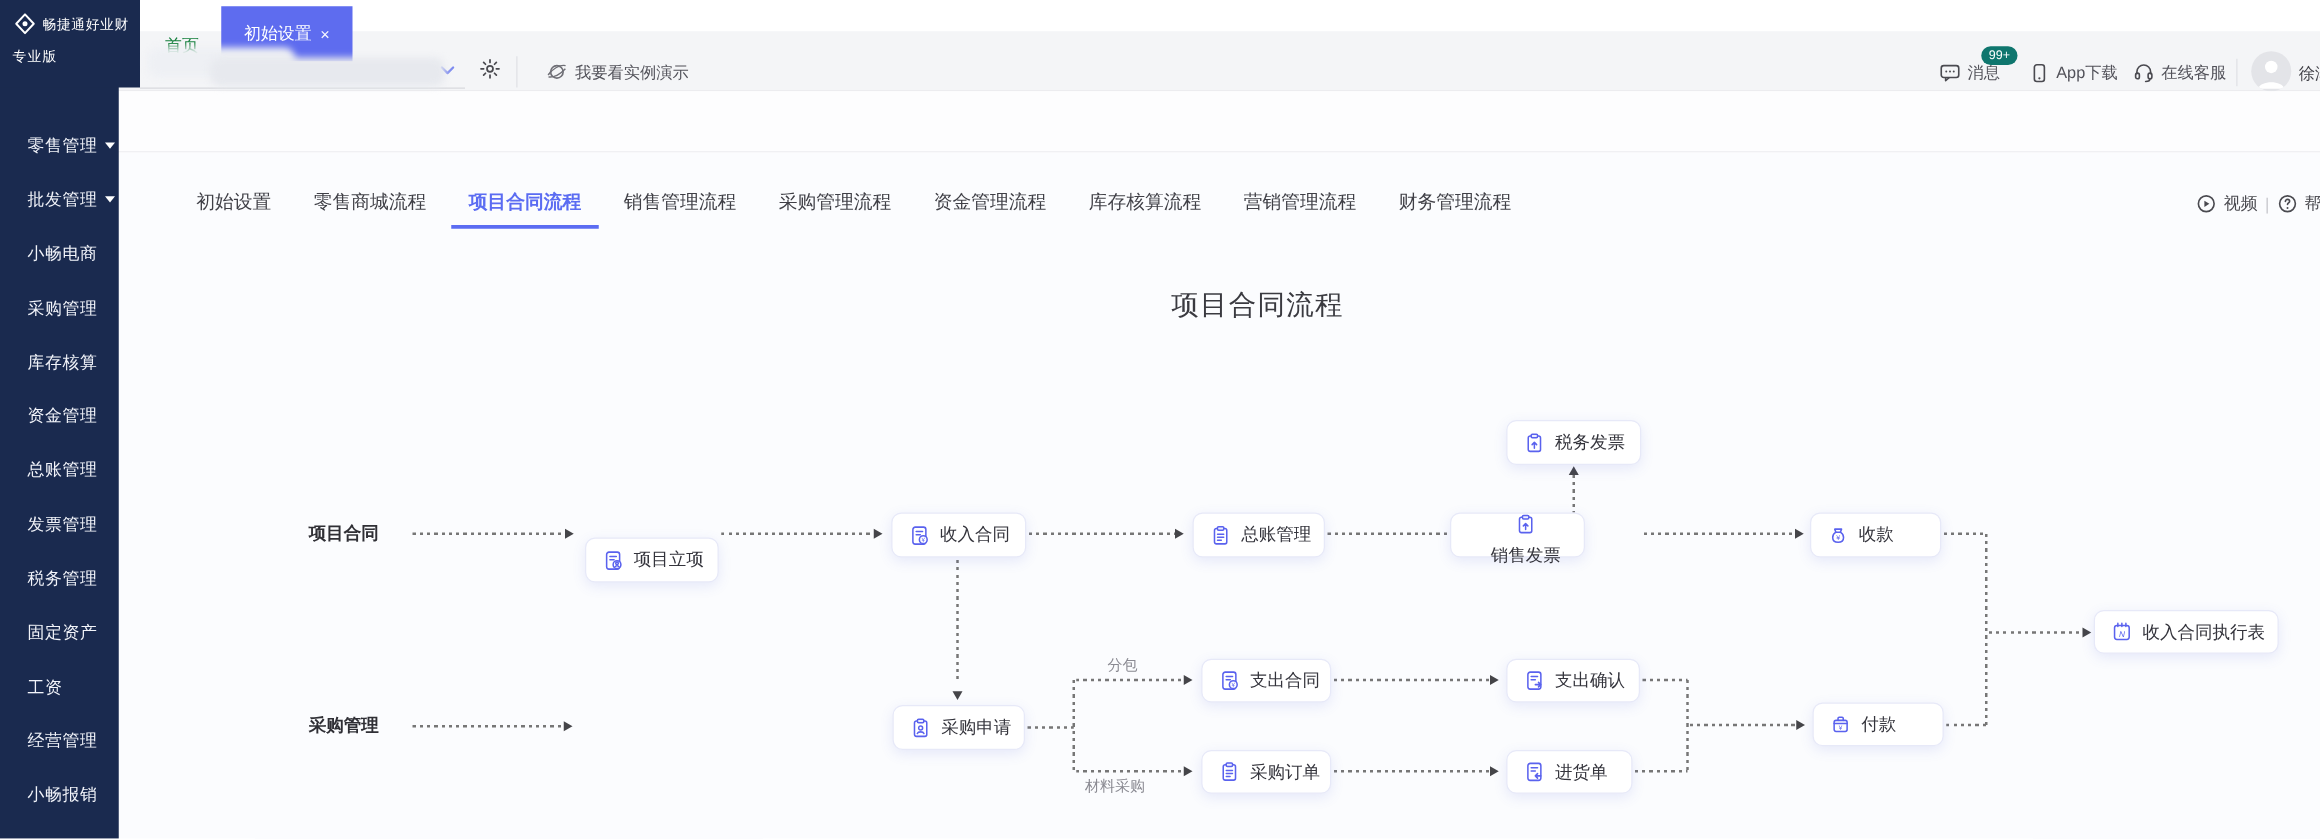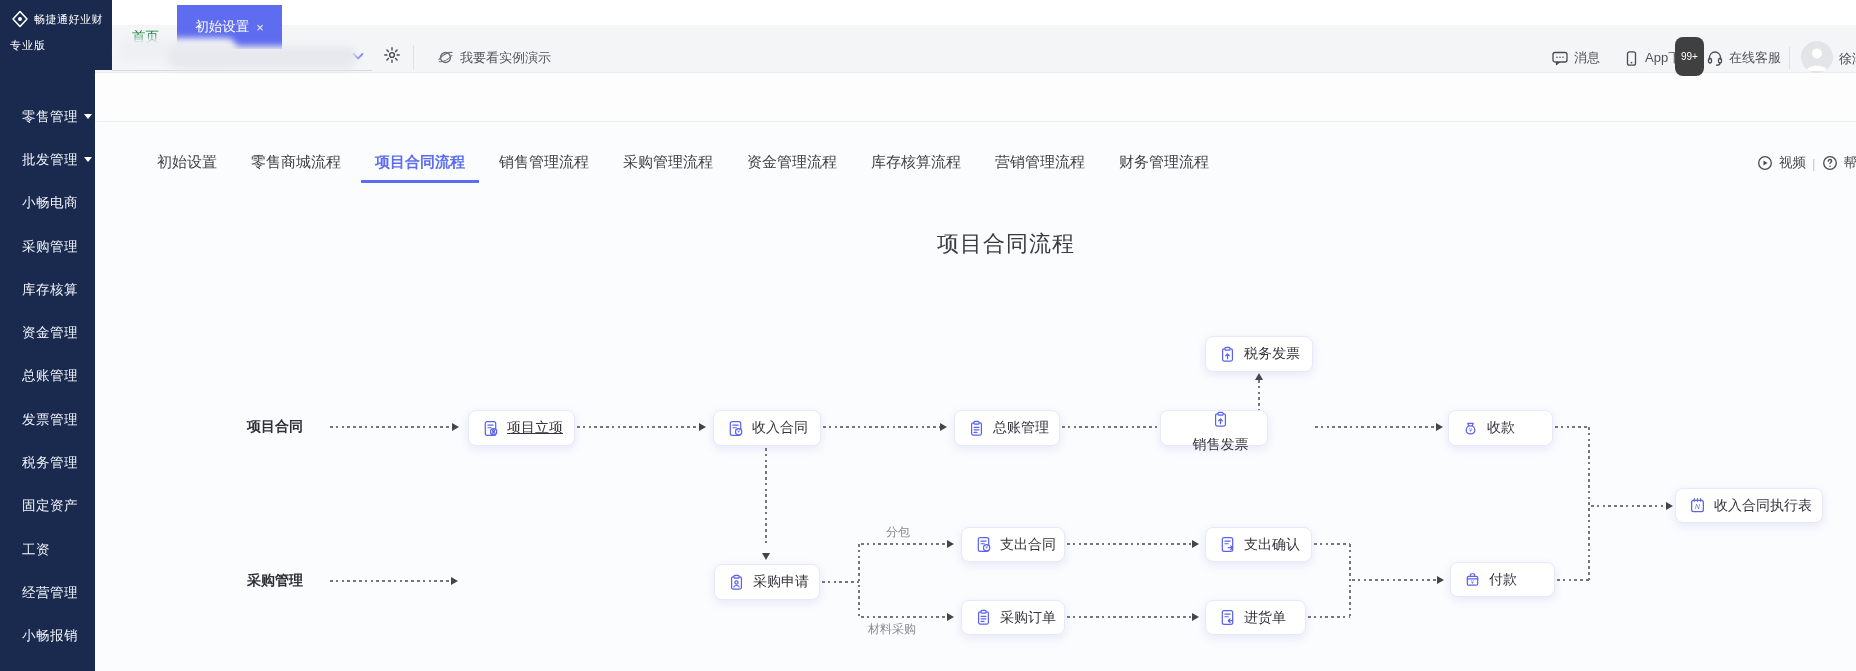--- a/index.html
+++ b/index.html
@@ -12,21 +12,21 @@
   .logo-block { position:absolute; left:0; top:0; width:112px; height:70px; background:#1a2a4f; z-index:3; }
   .logo-row { position:absolute; left:10px; top:9px; display:flex; align-items:center; gap:4px; }
   .logo-brand { color:#fff; font-size:11px; white-space:nowrap; letter-spacing:.5px; }
   .logo-edition { position:absolute; left:10px; top:38px; color:#fff; font-size:11px; letter-spacing:1px; }
   .blur-patch { position:absolute; border-radius:9px; filter:blur(3px); z-index:4; }
   .bp1 { left:118px; top:38px; width:118px; height:24px; background:#eef0f4; }
   .bp2 { left:168px; top:46px; width:188px; height:23px; background:#e7e9ee; }
   .name-underline { position:absolute; left:112px; top:70px; width:260px; height:1px; background:#d8d9de; }
   .hdr-item { position:absolute; display:flex; align-items:center; gap:5px; color:#52525a; font-size:13px; white-space:nowrap; }
   .hdr-divider { position:absolute; width:1px; background:#e0e1e6; }
-  .badge { position:absolute; left:1675px; top:37px; background:#404040; color:#fff; font-size:10px; line-height:15px; padding:12px 6px; border-radius:8px; z-index:2; }
+  .badge { position:absolute; left:1585px; top:37px; background:#0f766e; color:#fff; font-size:10px; line-height:15px; padding:0 6px; border-radius:8px; z-index:2; }
   .avatar { position:absolute; left:1801px; top:41px; width:32px; height:32px; border-radius:50%; background:#e3e4e8; overflow:hidden; }
   .user-name { position:absolute; left:1839px; top:50px; font-size:13px; color:#3d3d44; white-space:nowrap; }
 
   
   .tabstrip { position:absolute; left:0; top:73px; width:1856px; height:49px; background:#fdfdfe; border-bottom:1px solid #ebecf0; }
   .win-tab-home { position:absolute; left:120px; top:0; height:49px; line-height:49px; padding:12px 12px; font-size:13.5px; color:#15803d; cursor:pointer; }
   .win-tab-active { position:absolute; left:177px; top:5px; width:105px; height:44px; background:#5e6cef; color:#fff; font-size:13.5px; display:flex; align-items:center; justify-content:center; gap:7px; cursor:pointer; }
   .win-tab-close { font-size:13px; opacity:.95; cursor:pointer; }
 
   
@@ -270,21 +270,21 @@
       <div class="ar ar-right" style="left: 1436px; top: 423px;"></div>
       <div class="ar ar-up" style="left: 1255px; top: 373px;"></div>
       <div class="ar ar-right" style="left: 1666px; top: 502px;"></div>
       <div class="ar ar-down" style="left: 762px; top: 553px;"></div>
       <div class="ar ar-right" style="left: 451px; top: 577px;"></div>
       <div class="ar ar-right" style="left: 947px; top: 540px;"></div>
       <div class="ar ar-right" style="left: 947px; top: 613px;"></div>
       <div class="ar ar-right" style="left: 1192px; top: 540px;"></div>
       <div class="ar ar-right" style="left: 1192px; top: 613px;"></div>
       <div class="ar ar-right" style="left: 1437px; top: 576px;"></div>
-      <div class="flow-node" style="left: 468px; top: 410px; width: 107px; height: 36px; text-decoration: underline;">
+      <div class="flow-node" style="left: 468px; top: 430px; width: 107px; height: 36px;">
         <span class="icon-inline">
           <svg viewBox="0 0 18 18" width="17" height="17" fill="none" stroke="#5a62ee" stroke-width="1.3" stroke-linecap="round" stroke-linejoin="round">
             <rect x="3.5" y="1.8" width="11" height="14.4" rx="2"></rect>
             <path d="M6.3 5.5h5.4M6.3 8.2h3.5"></path>
             <circle cx="12.3" cy="12.4" r="3.3" fill="#fff"></circle>
             <circle cx="12.3" cy="11.3" r="1.1"></circle>
             <path d="M10.6 14.2c.5-1.2 2.9-1.2 3.4 0"></path>
           </svg>
         </span>
         <span>项目立项</span>

